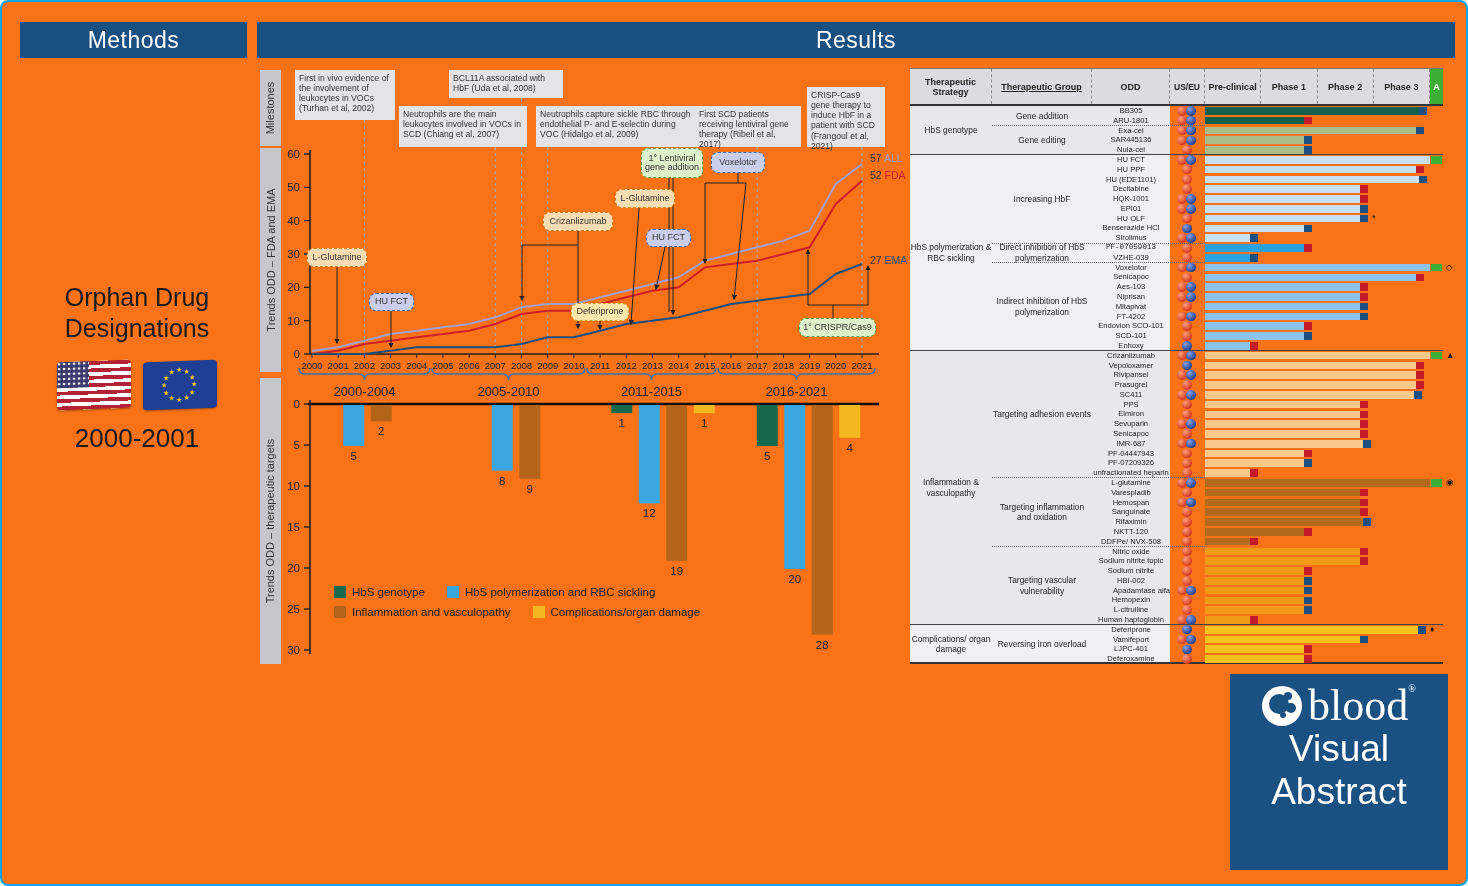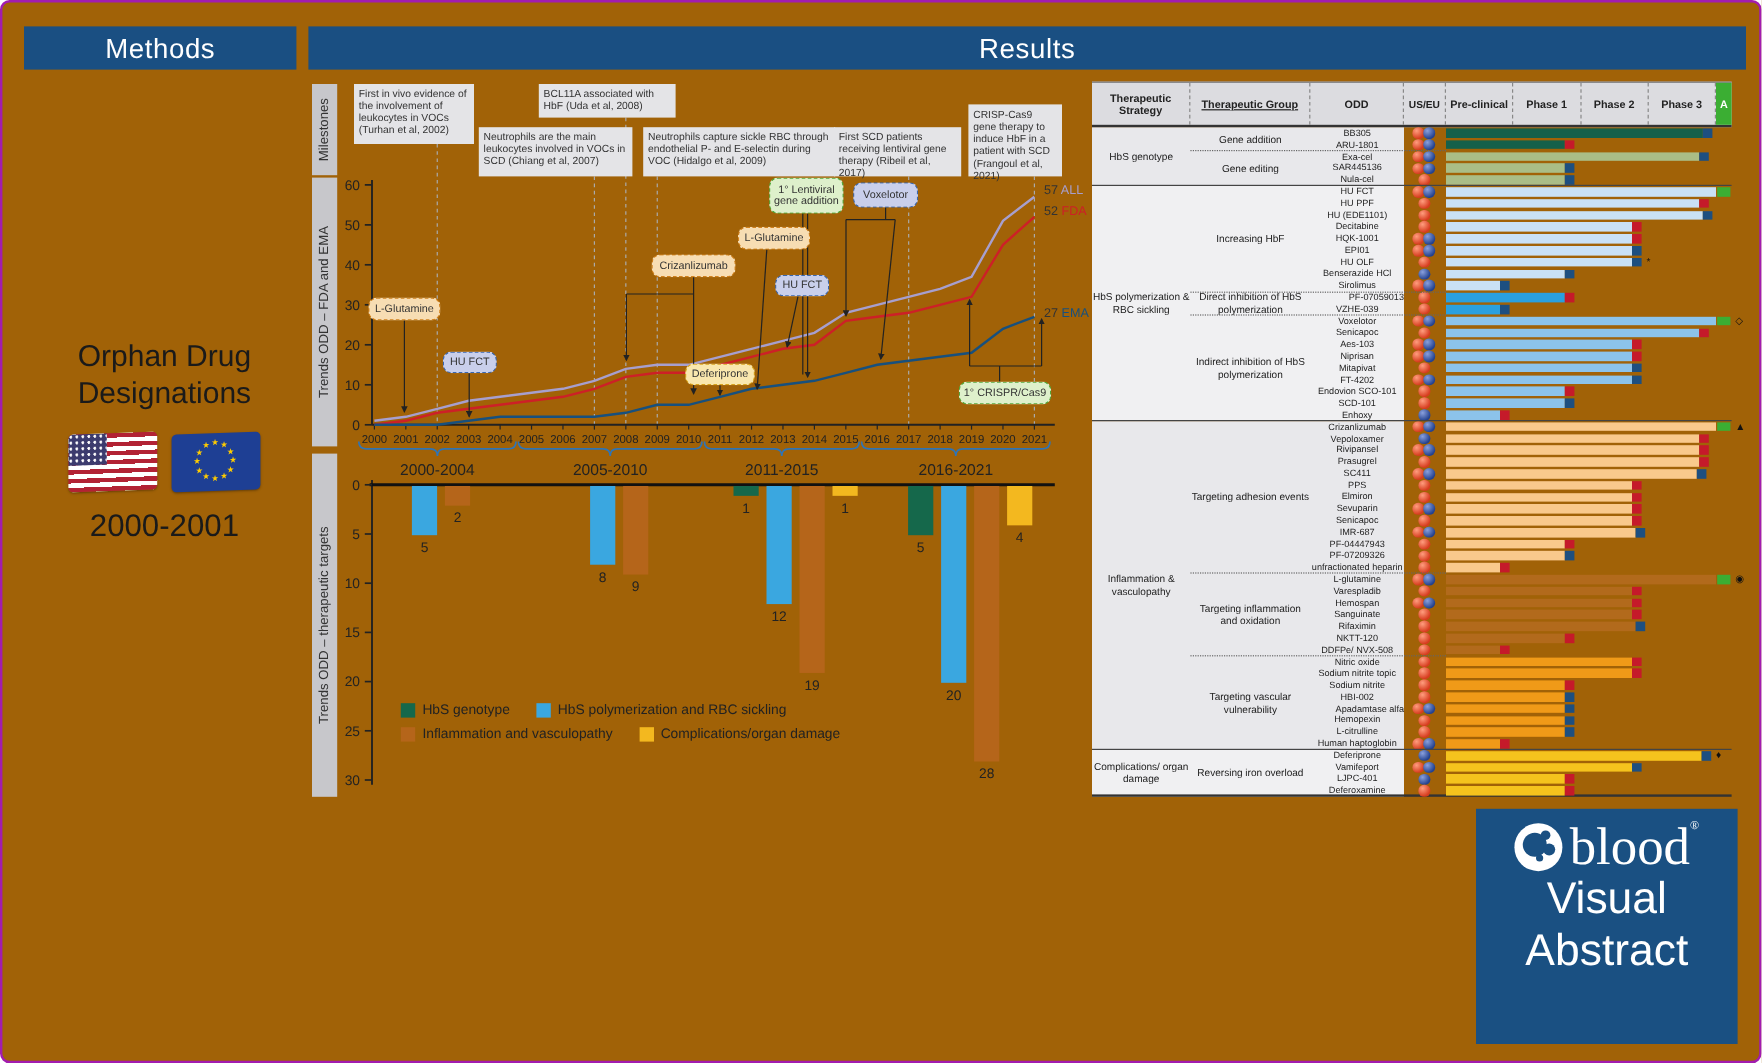--- a/index.html
+++ b/index.html
@@ -1,16 +1,16 @@
 <!DOCTYPE html>
 <html><head>
 <meta charset="utf-8">
 <style>
   html,body{margin:0;padding:0;background:#fff;font-family:"Liberation Sans",sans-serif;}
-  #canvas{position:relative;width:1464px;height:882px;border:2px solid #a21caf;border-radius:8px;background:#a16207;overflow:hidden;}
+  #canvas{position:relative;width:1464px;height:882px;border:2px solid #0ea5e9;border-radius:8px;background:#f97316;overflow:hidden;}
   .hdr{position:absolute;top:20px;height:36px;background:#1a4f82;color:#fff;display:flex;align-items:center;justify-content:center;font-size:23px;letter-spacing:.5px;}
   #hdr-methods{left:18px;width:227px;}
   #hdr-results{left:255px;width:1198px;}
   
   #methods-panel{position:absolute;left:30px;top:280px;width:210px;text-align:center;}
   #methods-title{font-size:25px;color:#1a1a1a;line-height:1.25;}
   #flags{display:flex;justify-content:center;gap:12px;margin-top:16px;}
   .flag{width:74px;height:48px;border-radius:4px;transform:skewY(-2deg);box-shadow:0 1px 2px rgba(0,0,0,.35);position:relative;overflow:hidden;}
   #us-flag{background:repeating-linear-gradient(180deg,#b22234 0 3.7px,#fff 3.7px 7.4px);}
   #us-canton{position:absolute;left:0;top:0;width:32px;height:26px;background:#3c3b6e;
@@ -395,21 +395,21 @@
           <div class="pcap" style="left: 393.875px; top: 1.0945px; width: 8px; background: rgb(29, 79, 128);"></div>
         </div>
         <div class="pl-row" style="left: 0px; top: 127.257px; width: 533px; height: 9.789px;">
           <div class="odd-label" style="left: 182px; width: 78px; top: 0px; line-height: 9.789px;">Sirolimus</div>
           <div class="circ us-circ" style="left: 267px; top: 0.1445px;"></div>
           <div class="circ eu-circ" style="left: 276px; top: 0.1445px;"></div>
           <div class="pbar" style="left: 295px; top: 1.0945px; width: 45.4375px; background: rgb(201, 225, 245);"></div>
           <div class="pcap" style="left: 340.438px; top: 1.0945px; width: 8px; background: rgb(29, 79, 128);"></div>
         </div>
         <div class="pl-row" style="left: 0px; top: 137.046px; width: 533px; height: 9.789px;">
-          <div class="odd-label" style="left: 198px; width: 78px; top: 0px; line-height: 9.789px;">PF-07059013</div>
+          <div class="odd-label" style="left: 182px; width: 78px; top: 0px; line-height: 9.789px; font-family: Liberation Mono, monospace;">PF-07059013</div>
           <div class="circ us-circ" style="left: 272px; top: 0.1445px;"></div>
           <div class="pbar" style="left: 295px; top: 1.0945px; width: 98.875px; background: rgb(42, 160, 223);"></div>
           <div class="pcap" style="left: 393.875px; top: 1.0945px; width: 8px; background: rgb(197, 26, 42);"></div>
         </div>
         <div class="pl-row" style="left: 0px; top: 146.835px; width: 533px; height: 9.789px;">
           <div class="odd-label" style="left: 182px; width: 78px; top: 0px; line-height: 9.789px;">VZHE-039</div>
           <div class="circ us-circ" style="left: 272px; top: 0.1445px;"></div>
           <div class="pbar" style="left: 295px; top: 1.0945px; width: 45.4375px; background: rgb(42, 160, 223);"></div>
           <div class="pcap" style="left: 340.438px; top: 1.0945px; width: 8px; background: rgb(29, 79, 128);"></div>
         </div>

